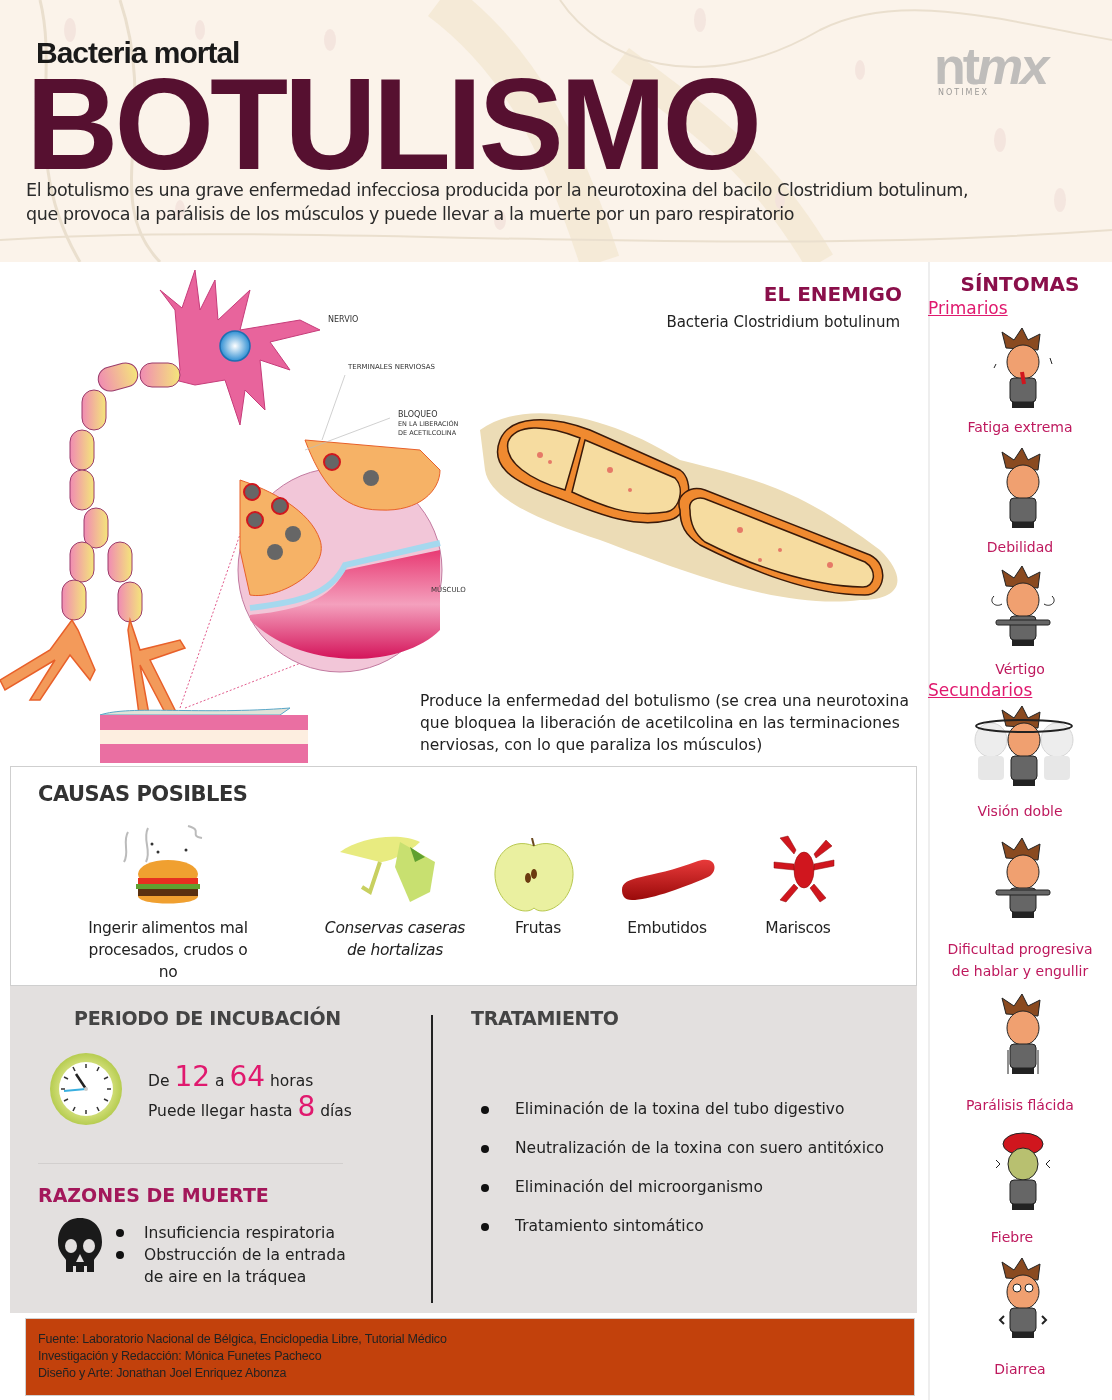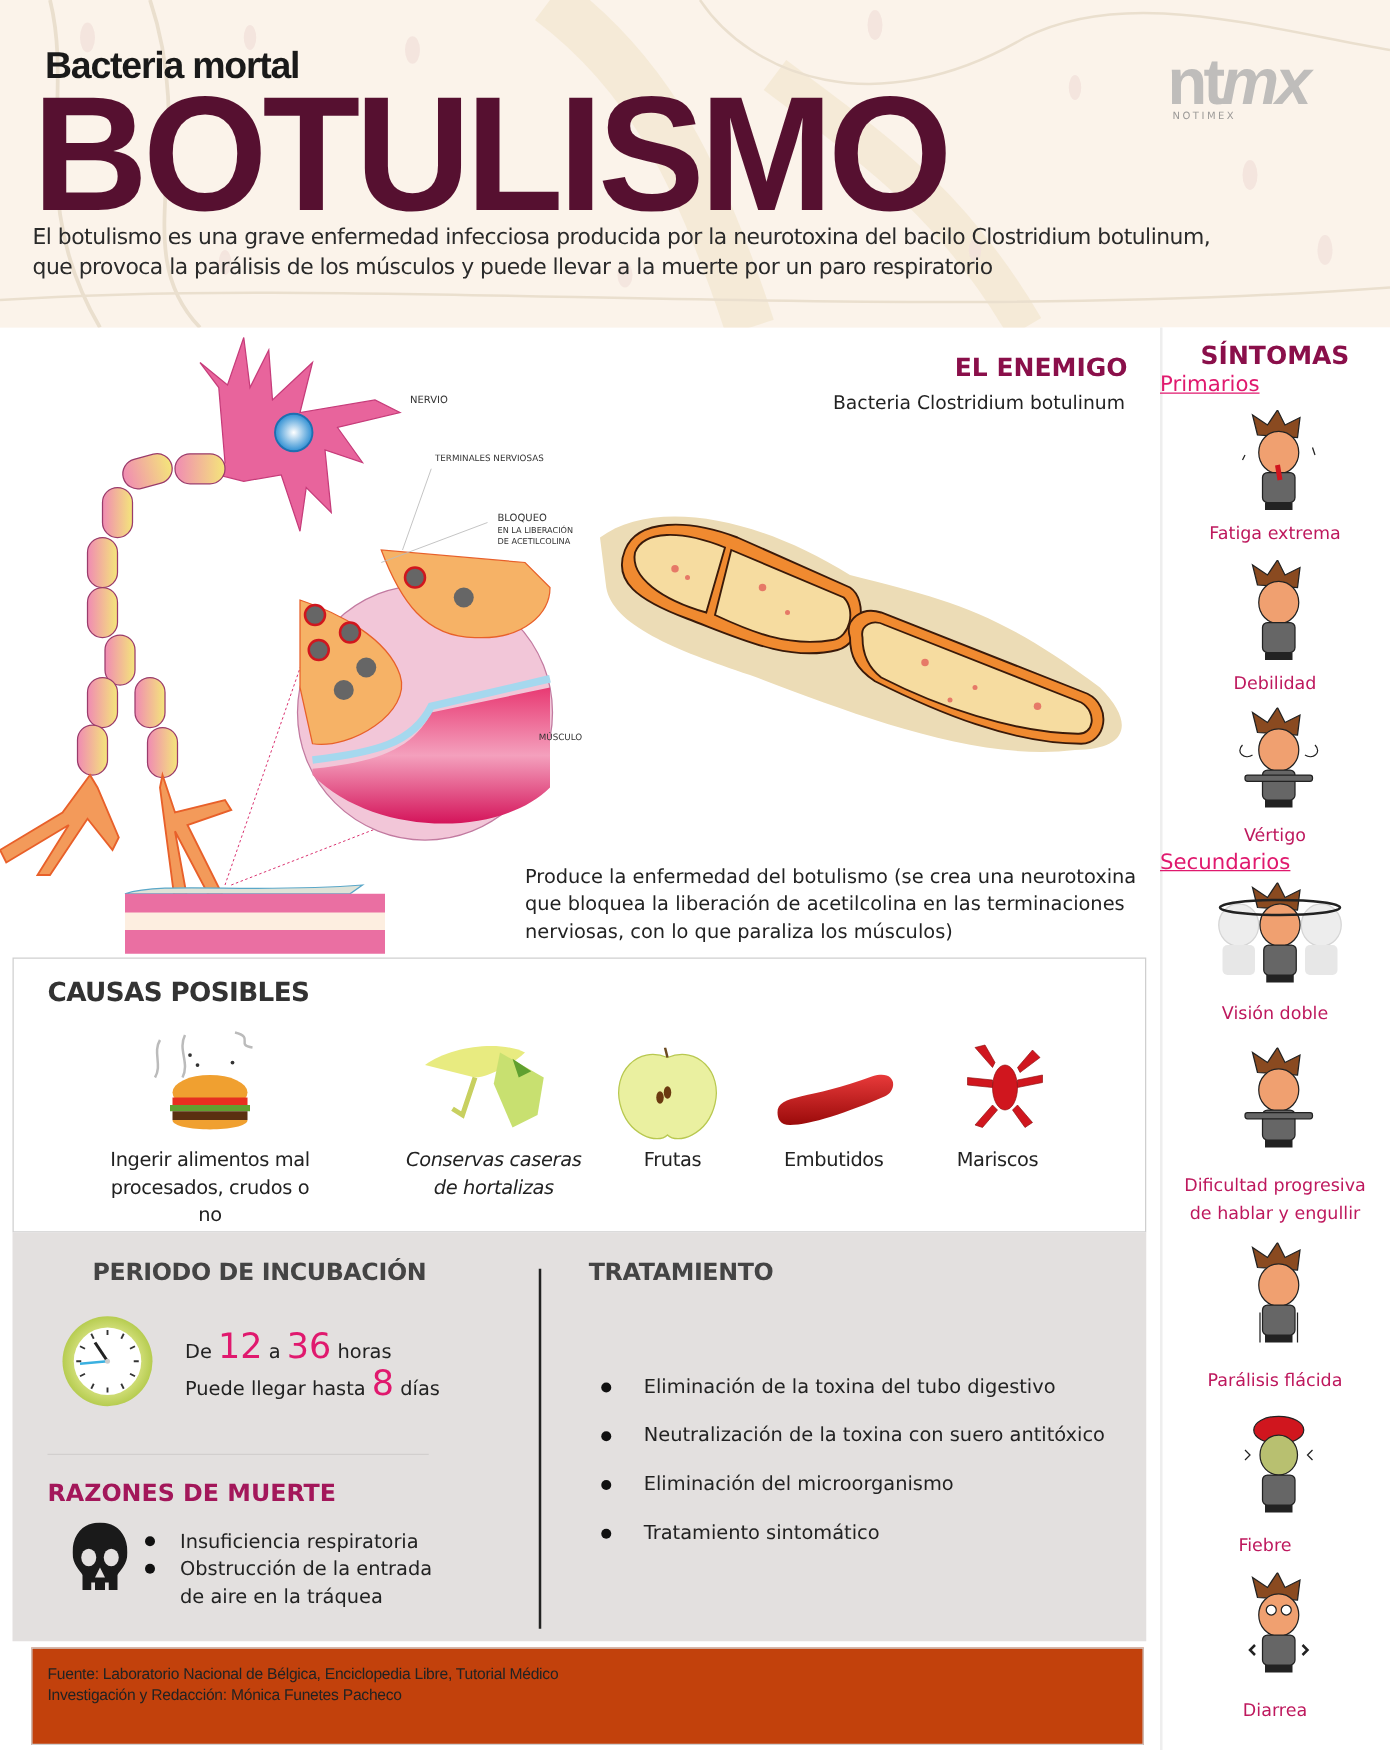--- a/index.html
+++ b/index.html
@@ -284,21 +284,21 @@
   </g>
   <line x1="40" y1="37" x2="30" y2="22" stroke="#222" stroke-width="2.5"></line>
   <line x1="40" y1="37" x2="18" y2="39" stroke="#3ab0e0" stroke-width="2"></line>
   <circle cx="40" cy="37" r="2" fill="#ccc"></circle>
 </svg>
 
 <div class="abs incub-text" style="left:148px;top:1060px;">
   <span>De</span>
   <span class="big-num">12</span>
   <span>a</span>
-  <span class="big-num">36</span>
+  <span class="big-num">64</span>
   <span>horas</span>
 </div>
 <div class="abs incub-text" style="left:148px;top:1090px;">
   <span>Puede llegar hasta</span>
   <span class="big-num">8</span>
   <span>días</span>
 </div>
 
 <div class="abs divider-h"></div>
 <div class="abs death-title">RAZONES DE MUERTE</div>
@@ -324,20 +324,21 @@
 <ul class="abs bullet-list treat-list" style="left:481px;top:1098px;">
   <li>Eliminación de la toxina del tubo digestivo</li>
   <li>Neutralización de la toxina con suero antitóxico</li>
   <li>Eliminación del microorganismo</li>
   <li>Tratamiento sintomático</li>
 </ul>
 
 <div class="abs credits">
   <div>Fuente: Laboratorio Nacional de Bélgica, Enciclopedia Libre, Tutorial Médico</div>
   <div>Investigación y Redacción: Mónica Funetes Pacheco</div>
+  <div>Diseño y Arte: Jonathan Joel Enriquez Abonza</div>
 </div>
 
 <div class="abs sym-col"></div>
 <div class="abs sym-title">SÍNTOMAS</div>
 <div class="abs sym-cat" style="top:298px;">Primarios</div>
 
 <svg class="abs char" style="top:328px;" viewBox="0 0 70 82">
   <path d="M18 20 L14 4 L26 12 L34 0 L40 12 L52 6 L50 22 Z" fill="#8a4a20" stroke="#222"></path>
   <ellipse cx="35" cy="34" rx="16" ry="17" fill="#f0a070" stroke="#222"></ellipse>
   <rect x="22" y="50" width="26" height="24" rx="4" fill="#666" stroke="#222"></rect>

